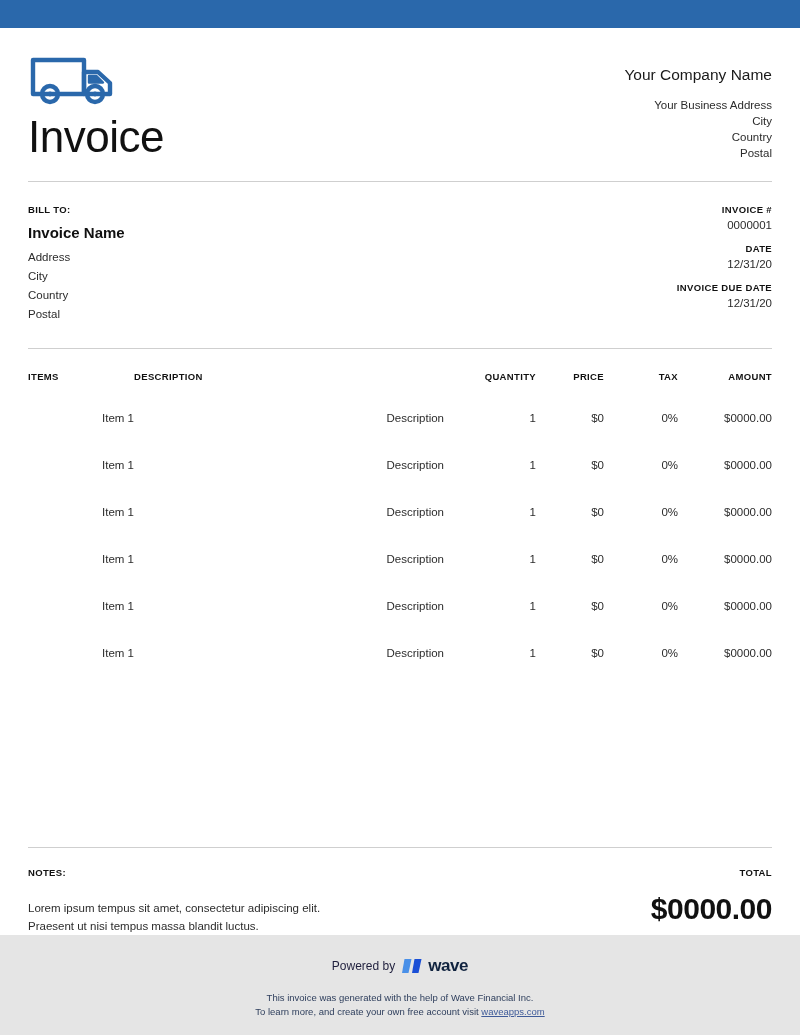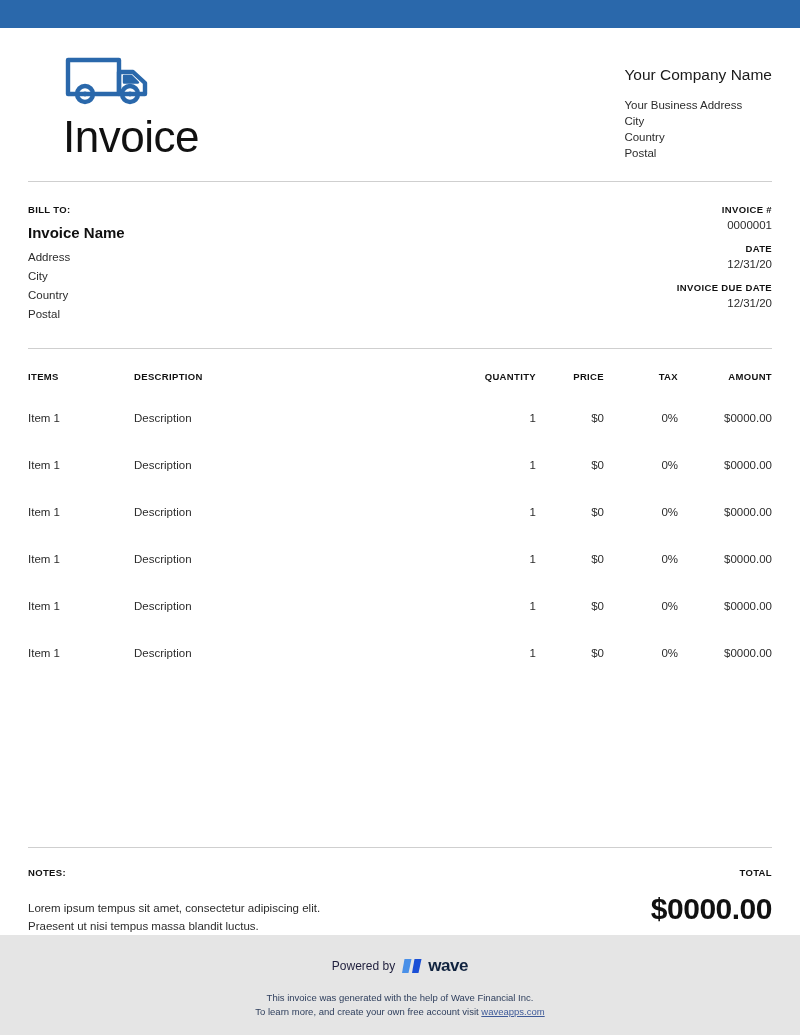--- a/index.html
+++ b/index.html
@@ -47,34 +47,35 @@
 
   
   .masthead {
     display: flex;
     justify-content: space-between;
     align-items: flex-start;
     padding-top: 26px;
     padding-bottom: 20px;
   }
 
-  .brand-left { display: flex; flex-direction: column; margin-left: 35px; }
+  .brand-left { display: flex; flex-direction: column; }
 
   .truck-icon { width: 92px; height: 52px; display: block; }
 
   .invoice-title {
     font-size: 44px;
     font-weight: 400;
     letter-spacing: -0.5px;
     line-height: 1.05;
     margin-top: 8px;
     color: #111111;
   }
 
   .brand-right {
+    text-align: right;
     padding-top: 12px;
   }
   .company-name {
     font-size: 15.5px;
     font-weight: 400;
     color: #1a1a1a;
     margin-bottom: 13px;
   }
   .company-line {
     font-size: 11.5px;
@@ -151,21 +152,21 @@
   .items th.col-desc { text-align: left; }
 
   .items td {
     font-size: 11.5px;
     color: #2c2c2c;
     text-align: right;
     padding-bottom: 35px;
     vertical-align: top;
   }
   .items td.col-items,
-  .items td.col-desc { text-align: left; }
+  .items td.col-desc { text-align: right; }
 
   .items tr.row-last td { padding-bottom: 0; }
 
   col.c-items   { width: 106px; }
   col.c-desc    { width: 310px; }
   col.c-qty     { width: 92px; }
   col.c-price   { width: 68px; }
   col.c-tax     { width: 74px; }
   col.c-amount  { width: 94px; }
 

